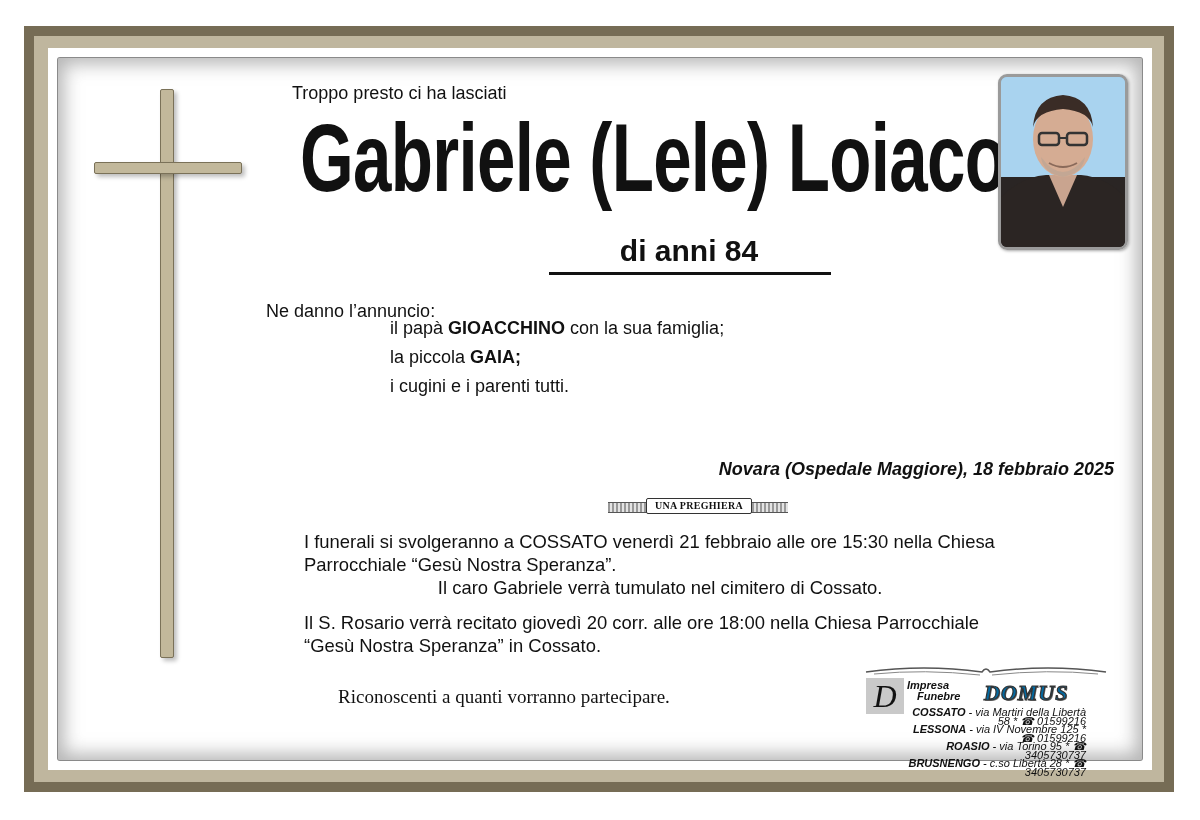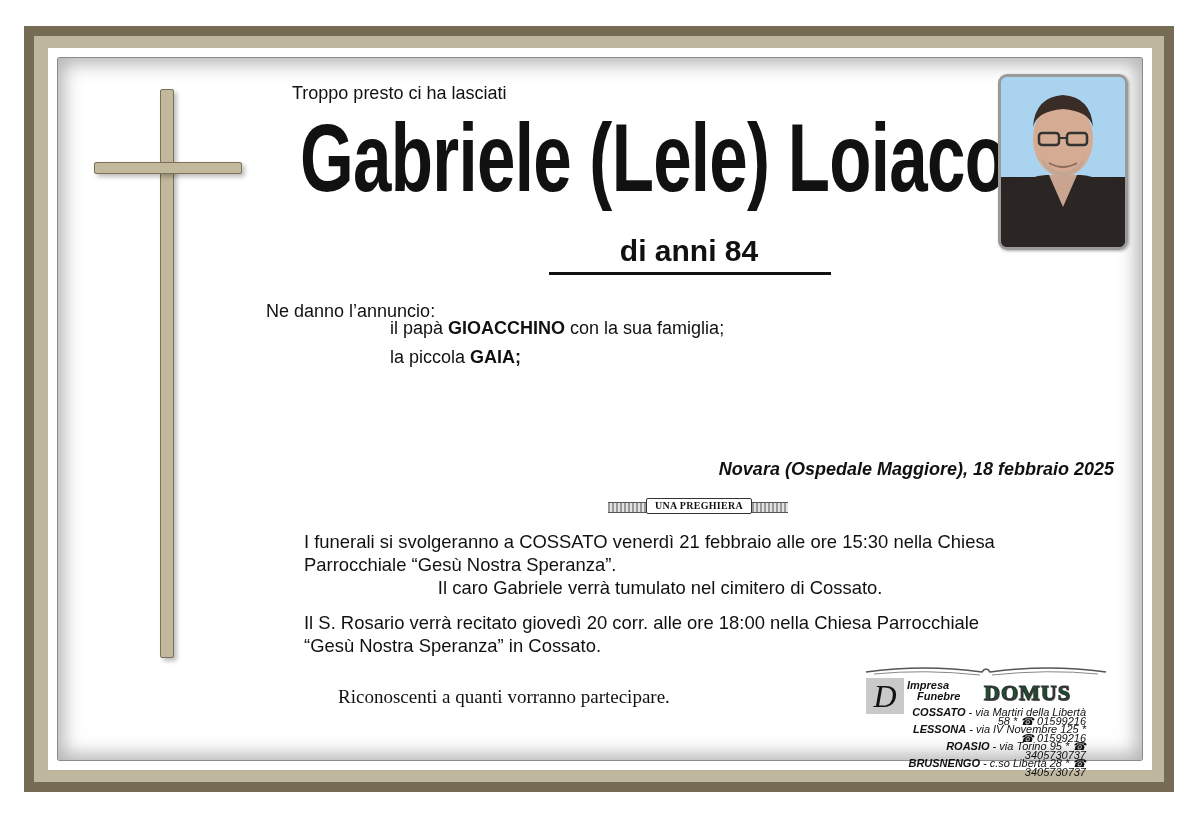--- a/index.html
+++ b/index.html
@@ -98,22 +98,22 @@
     font-family:"Liberation Serif", serif; font-style:italic; font-size:32px; line-height:36px;
     text-align:center; color:#111;
   }
   .company-type {
     position:absolute; left:43px; top:16px; font-size:11px; font-weight:bold; font-style:italic; line-height:11px;
   }
   .company-type span { display:block; }
   .company-type span:last-child { padding-left:10px; }
   .company-name {
     position:absolute; left:120px; top:16px; font-family:"Liberation Serif", serif;
-    font-weight:bold; font-size:22px; letter-spacing:1px;
-    color:#14532d; -webkit-text-stroke:1.2px #333; text-shadow:1px 1px 0 #777;
+    font-weight:bold; font-style:italic; font-size:22px; letter-spacing:1px;
+    color:#0369a1; -webkit-text-stroke:1.2px #333; text-shadow:1px 1px 0 #777;
   }
   .company-addr {
     position:absolute; left:40px; top:44px; width:182px; text-align:right;
     font-size:11px; line-height:8.5px; font-style:italic;
   }
   .company-addr b { font-weight:bold; }
 </style>
 </head>
 <body>
 
@@ -142,20 +142,21 @@
     <line x1="58" y1="61" x2="66" y2="61" stroke="#333" stroke-width="2"></line>
     <path d="M48 86 Q62 94 76 86" stroke="#8a6a5a" stroke-width="2" fill="none"></path>
     <path d="M40 80 Q62 110 84 80 Q82 96 62 100 Q42 96 40 80 Z" fill="#b8a394" opacity="0.6"></path>
   </svg>
 </div>
 
 <div class="announce-label">Ne danno l’annuncio:</div>
 <div class="announce-list">
   <div><span>il papà </span><b>GIOACCHINO</b><span> con la sua famiglia;</span></div>
   <div><span>la piccola </span><b>GAIA;</b></div>
+  <div><span>i cugini e i parenti tutti.</span></div>
 </div>
 
 <div class="place-date">Novara (Ospedale Maggiore), 18 febbraio 2025</div>
 
 <div class="banner">
   <div class="banner-wing" style="left:2px;"></div>
   <div class="banner-wing" style="left:138px;"></div>
   <div class="banner-box">UNA PREGHIERA</div>
 </div>
 

